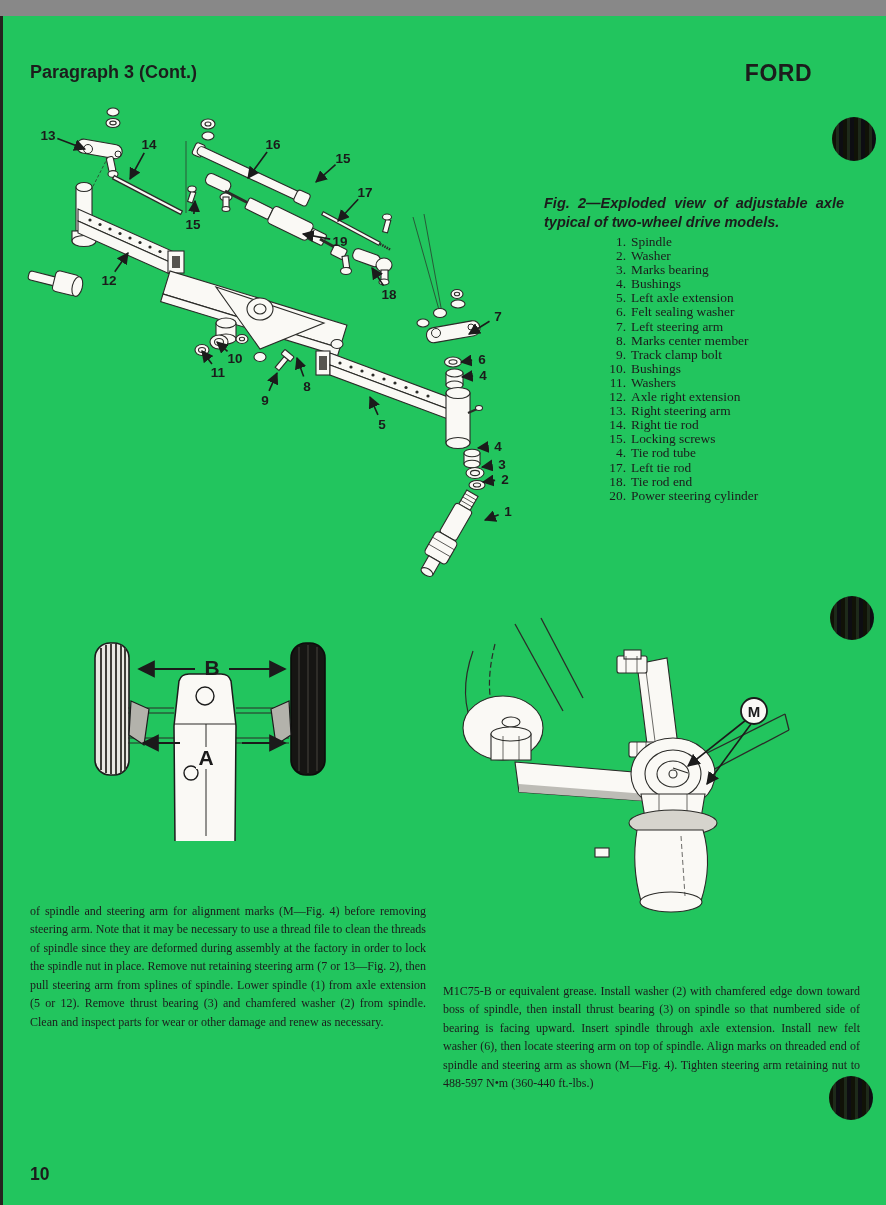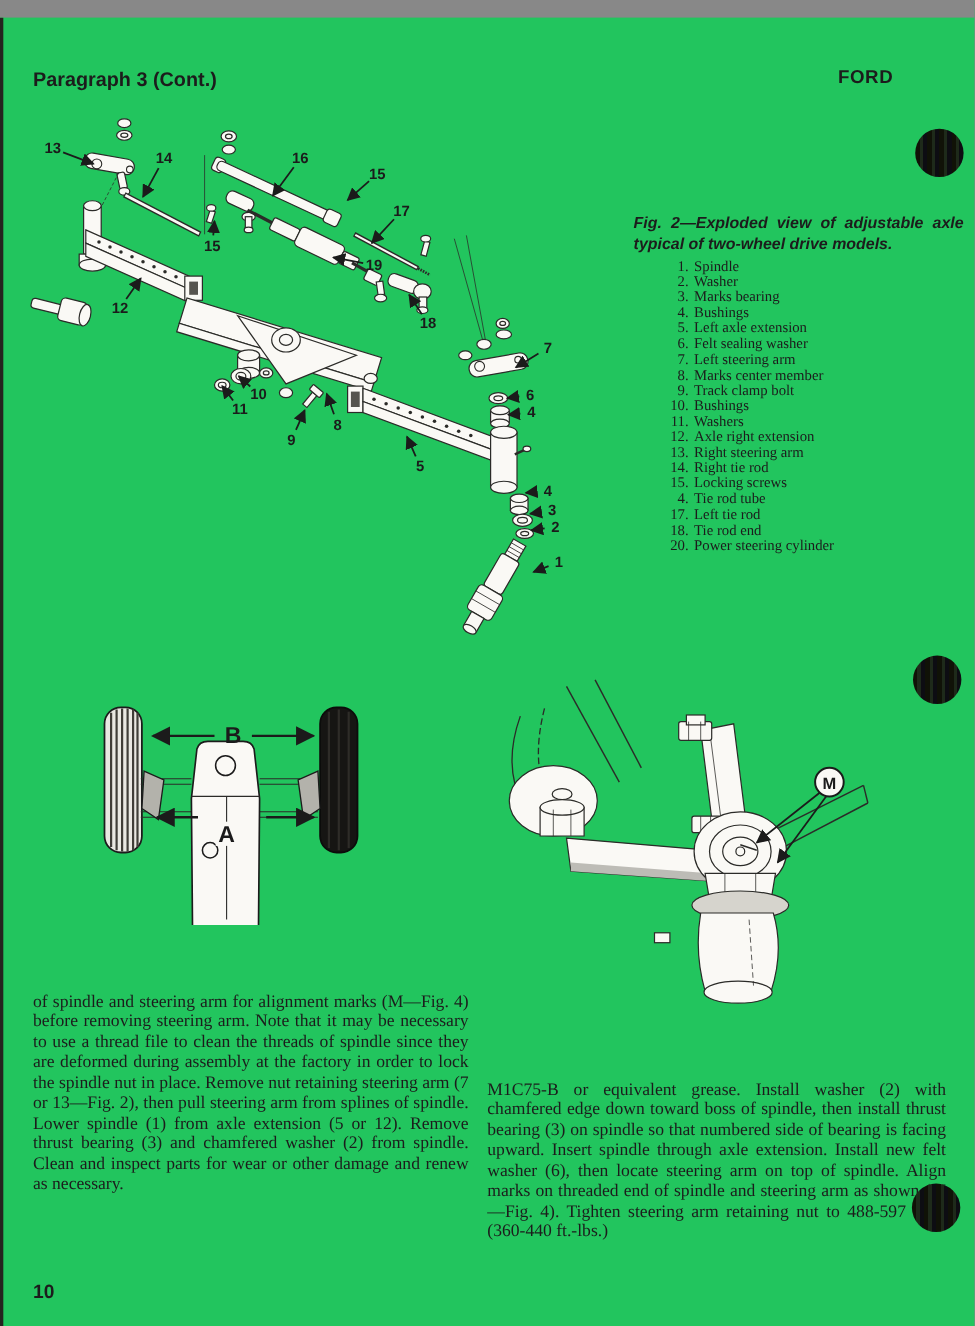--- a/index.html
+++ b/index.html
@@ -8,45 +8,45 @@
     background:#22c55e;overflow:hidden;
     font-family:"Liberation Sans",sans-serif;color:#1c1c1c;
   }
   .edge-left{position:absolute;left:0;top:0;width:3px;height:100%;background:#24241f;}
   .bottom-bar{position:absolute;left:0;bottom:0;width:100%;height:11px;background:#0d0d0b;}
   .reg-mark{position:absolute;width:44px;height:44px;border-radius:50%;
     background:repeating-linear-gradient(90deg,#101207 0 4px,#1e2a1a 4px 7px,#0d0d12 7px 11px);}
   .reg-1{left:832px;top:101px;} .reg-2{left:830px;top:580px;} .reg-3{left:829px;top:1060px;}
 
   .hdr-left{position:absolute;left:30px;top:46px;font-size:18px;font-weight:700;}
-  .hdr-right{position:absolute;right:74px;top:44px;font-size:17px;font-weight:700;letter-spacing:.5px;text-align:right;}
+  .hdr-right{position:absolute;right:74px;top:44px;font-size:23px;font-weight:700;letter-spacing:.5px;text-align:right;}
 
   .fig2-wrap{position:absolute;left:20px;top:85px;width:540px;height:500px;}
   .fig3-wrap{position:absolute;left:85px;top:615px;width:265px;height:210px;}
   .fig4-wrap{position:absolute;left:445px;top:600px;width:345px;height:300px;}
   svg{display:block;}
   svg .pt{fill:#faf9f5;stroke:#2b2b28;stroke-width:1.1;}
   svg .ln{stroke:#2b2b28;fill:none;}
   svg .thin{stroke:#2b2b28;stroke-width:.7;fill:none;}
   svg .hole{fill:#2b2b28;stroke:none;}
   .callout-num{font:700 13.5px "Liberation Sans",sans-serif;fill:#1b1b1b;}
   .callout-arrow{stroke:#1b1b1b;stroke-width:1.6;fill:none;}
 
   .caption{position:absolute;font-style:italic;font-weight:700;font-size:14.5px;
     line-height:1.28;text-align:justify;}
-  .fig2-caption{left:576px;top:178px;width:300px;}
+  .fig2-caption{left:544px;top:178px;width:300px;}
   .fig3-caption{left:30px;top:824px;width:404px;}
   .fig4-caption{left:443px;top:912px;width:412px;}
 
   .parts{position:absolute;left:598px;top:219px;margin:0;padding:0;list-style:none;
     font-family:"Liberation Serif",serif;font-size:13.4px;line-height:14.1px;}
   .part-row{display:flex;}
   .part-num{width:28px;text-align:right;margin-right:5px;flex:none;}
 
-  .col{position:absolute;font-family:"Liberation Serif",serif;font-size:16px;
+  .col{position:absolute;font-family:"Liberation Serif",serif;font-size:12px;
     line-height:18.45px;text-align:justify;}
   .col p{margin:0;}
   .col1{left:30px;top:886px;width:396px;}
   .col2{left:443px;top:966px;width:417px;}
   .para2{margin-top:5px !important;text-indent:26px;}
 
   .pagenum{position:absolute;left:30px;top:1148px;font-size:17.5px;font-weight:700;}
 </style>
 </head>
 <body>

